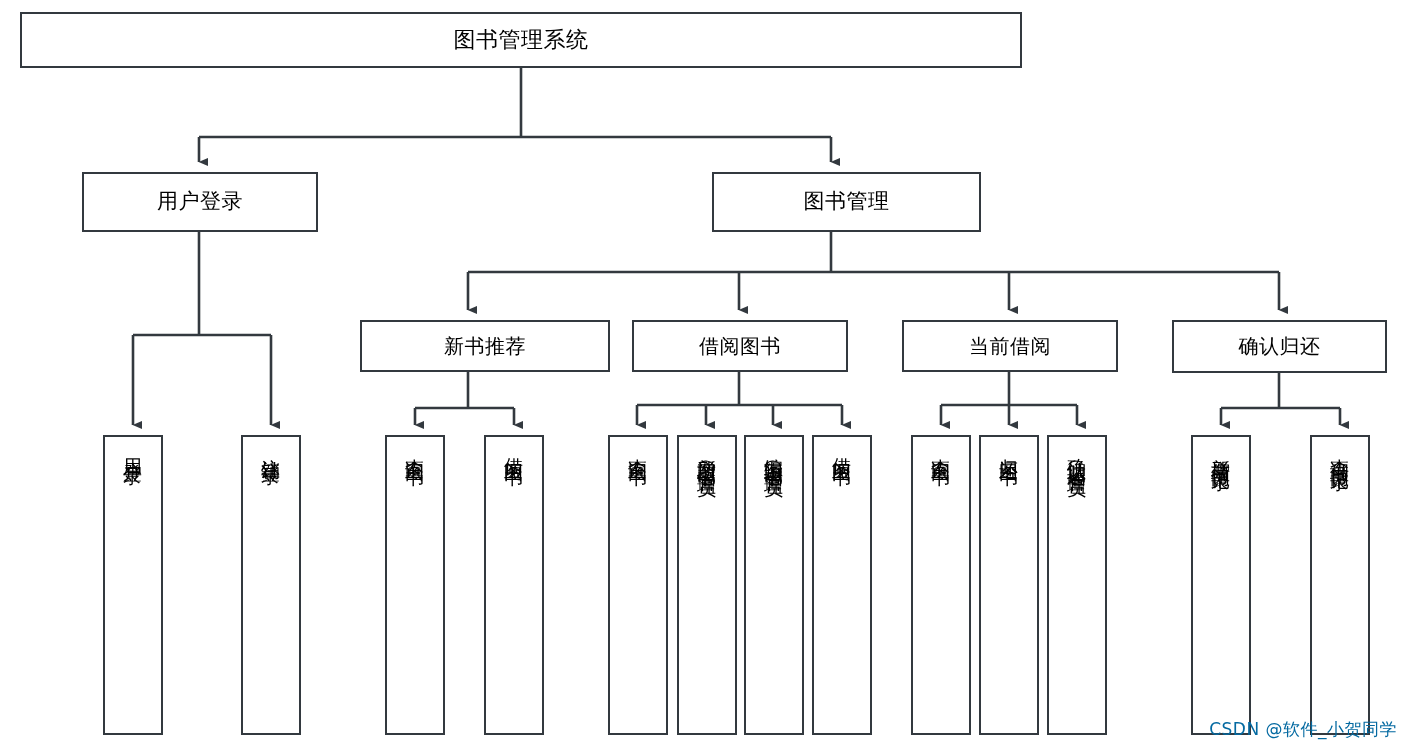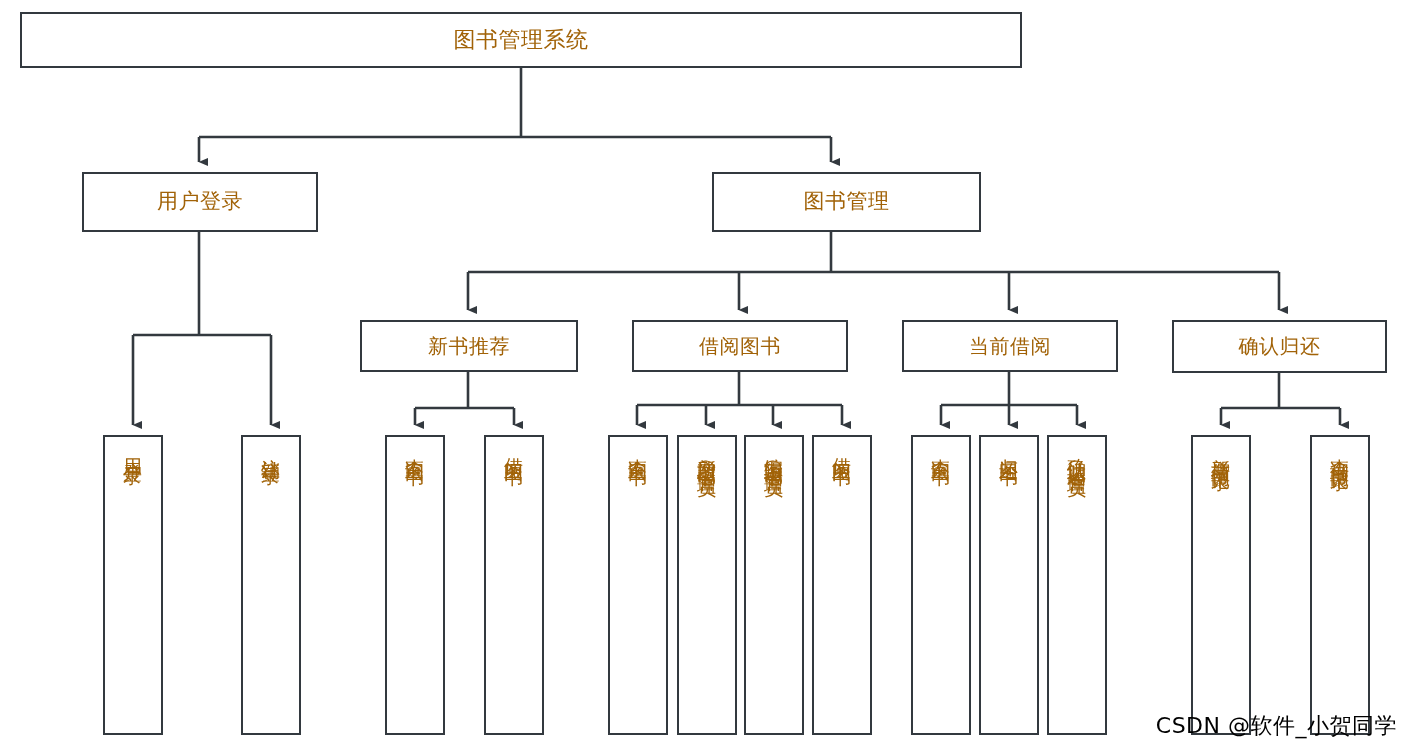--- a/index.html
+++ b/index.html
@@ -28,21 +28,21 @@
   }
   .node {
     position: absolute;
     box-sizing: border-box;
     background: #ffffff;
     border: 2px solid #33393f;
     display: flex;
     align-items: center;
     justify-content: center;
     text-align: center;
-    color: #a16207;
+    color: #000000;
   }
   .node .label {
     display: block;
     line-height: 1.02;
     letter-spacing: 0.5px;
   }
   .node.horizontal .label {
     writing-mode: horizontal-tb;
   }
   .node.vertical {
@@ -56,22 +56,22 @@
     line-height: 1;
   }
   .node.root .label { font-size: 22px; }
   .node.level1 .label { font-size: 21px; }
   .node.level2 .label { font-size: 20px; }
   .node.leaf .label { font-size: 19px; }
   #watermark {
     position: absolute;
     right: 8px;
     bottom: 6px;
-    font-size: 22px;
-    color: #000000;
+    font-size: 17px;
+    color: #0369a1;
     letter-spacing: 0.5px;
     white-space: nowrap;
     pointer-events: none;
   }
 </style>
 </head>
 <body>
 
 <div id="diagram-root">
 
@@ -131,21 +131,21 @@
   </div>
 
   <div class="node level1 horizontal" style="left:82px; top:172px; width:236px; height:60px;">
     <span class="label">用户登录</span>
   </div>
 
   <div class="node level1 horizontal" style="left:712px; top:172px; width:269px; height:60px;">
     <span class="label">图书管理</span>
   </div>
 
-  <div class="node level2 horizontal" style="left:360px; top:320px; width:218px; height:52px;">
+  <div class="node level2 horizontal" style="left:360px; top:320px; width:250px; height:52px;">
     <span class="label">新书推荐</span>
   </div>
 
   <div class="node level2 horizontal" style="left:632px; top:320px; width:216px; height:52px;">
     <span class="label">借阅图书</span>
   </div>
 
   <div class="node level2 horizontal" style="left:902px; top:320px; width:216px; height:52px;">
     <span class="label">当前借阅</span>
   </div>

